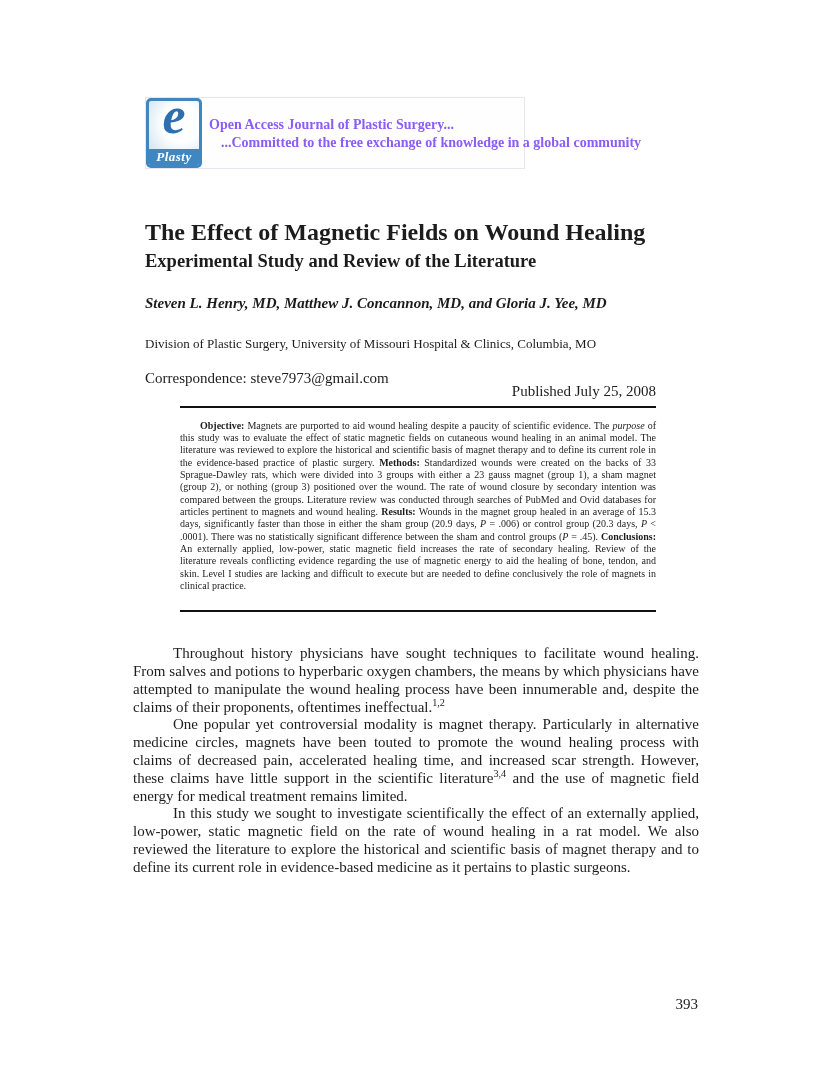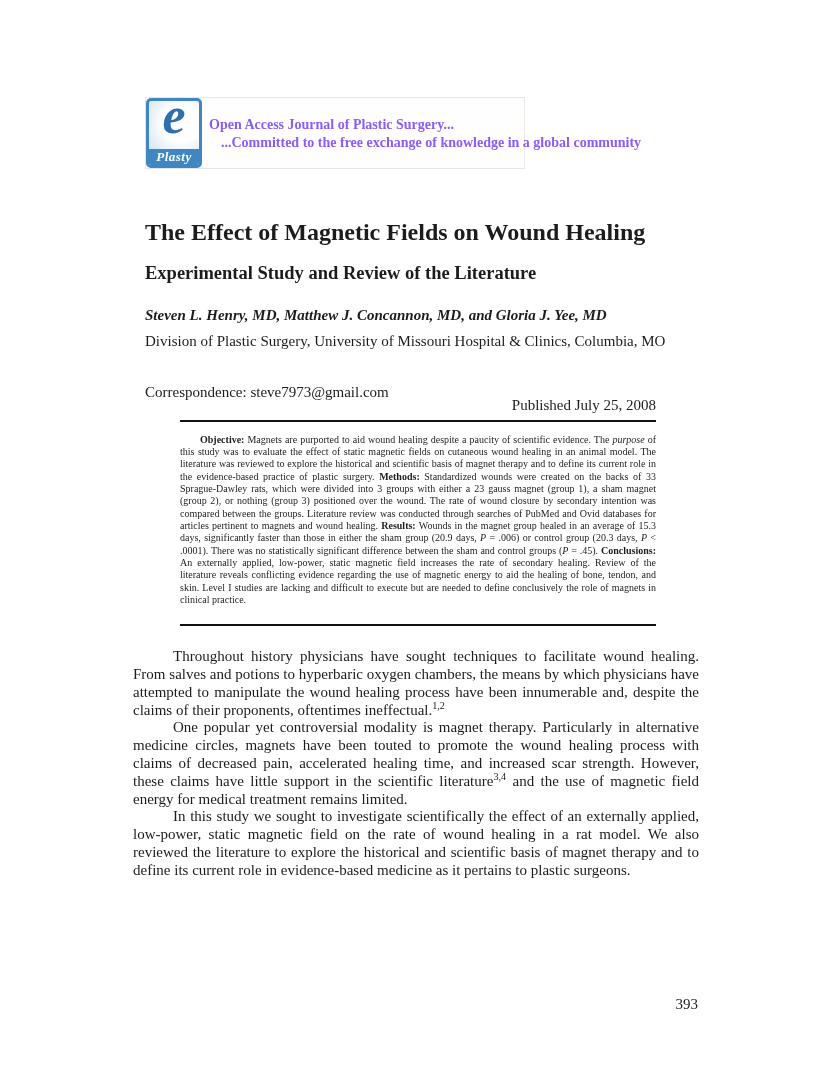--- a/index.html
+++ b/index.html
@@ -73,24 +73,24 @@
     font-weight: bold;
     font-size: 14px;
     line-height: 18px;
     white-space: nowrap;
   }
   .tagline-line2 { padding-left: 12px; }
 
   
   .title-block { margin: 50px 0 0 12px; }
   .article-title { font-size: 24px; font-weight: bold; line-height: 1.15; }
-  .article-subtitle { font-size: 18.5px; font-weight: bold; margin-top: 16px; }
+  .article-subtitle { font-size: 18.5px; font-weight: bold; margin-top: 4px; }
   .authors { font-size: 15px; font-weight: bold; font-style: italic; margin-top: 23px; }
-  .affiliation { font-size: 15px; margin-top: 9px; }
-  .correspondence { font-size: 15px; margin-top: 34px; }
+  .affiliation { font-size: 13px; margin-top: 24px; }
+  .correspondence { font-size: 15px; margin-top: 18px; }
   .published {
     font-size: 15px;
     text-align: right;
     margin: -4px 43px 0 0;
   }
 
   
   .rule {
     border: none;
     border-top: 2.5px solid #111;
@@ -102,21 +102,21 @@
     margin: 12px 43px 0 47px;
     font-size: 10px;
     line-height: 1.235;
     text-align: justify;
     text-indent: 20px;
   }
   .rule-after-abstract { margin-top: 18px; }
 
   
   .body-text {
-    margin-top: 22px;
+    margin-top: 33px;
     font-size: 15px;
     line-height: 1.185;
     text-align: justify;
   }
   .body-text p { text-indent: 40px; }
 
   sup { font-size: 0.68em; line-height: 0; vertical-align: super; }
 
   
   .page-number {

